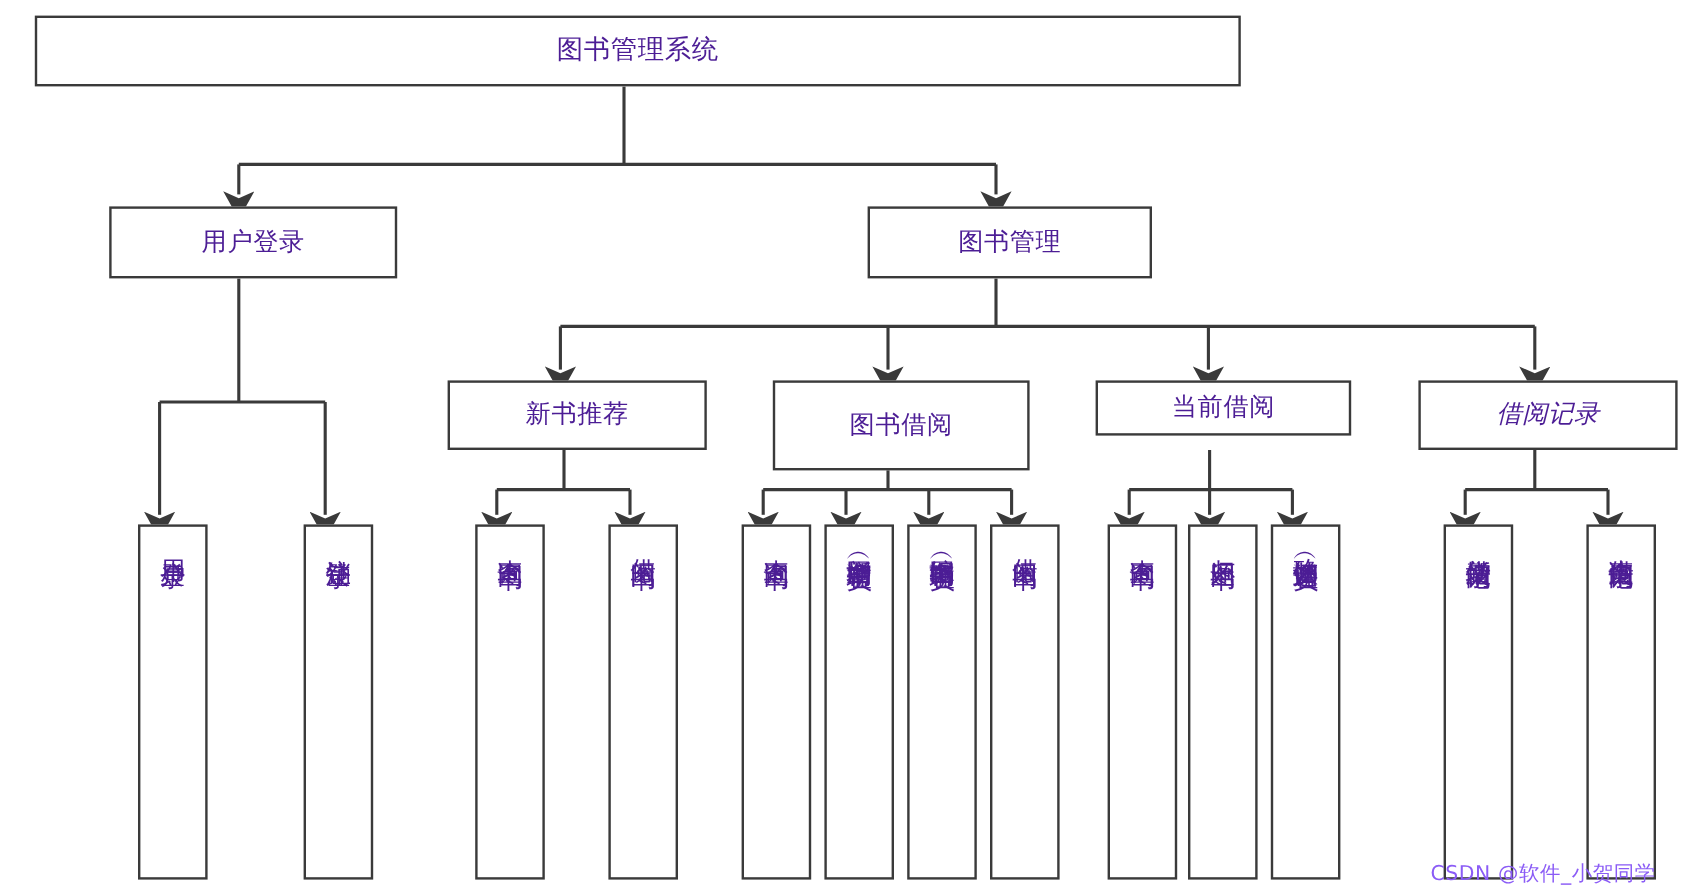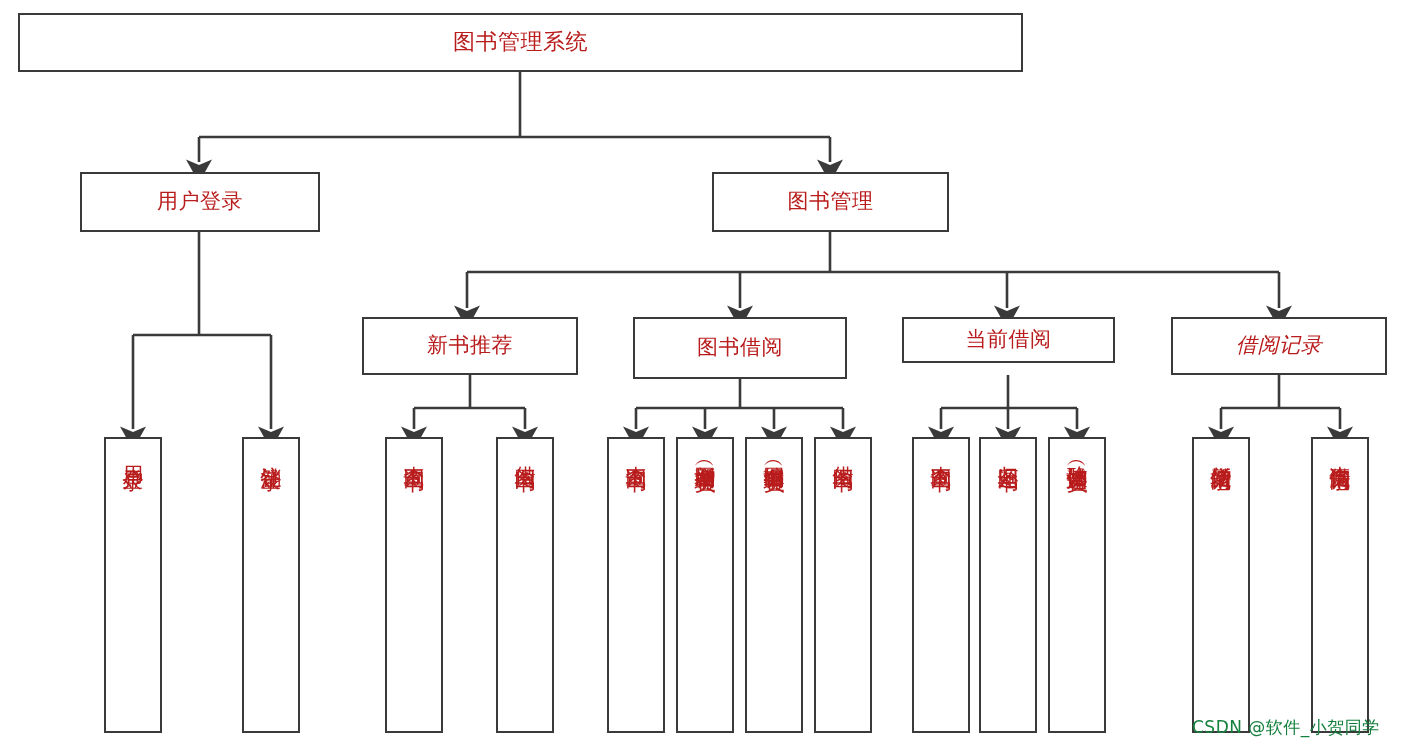--- a/index.html
+++ b/index.html
@@ -26,22 +26,23 @@
     pointer-events: none;
   }
   .node {
     position: absolute;
     box-sizing: border-box;
     border: 2.5px solid #3a3a3a;
     background: #ffffff;
     display: flex;
     align-items: center;
     justify-content: center;
-    color: #b91c1c;
+    color: #4c1d95;
     z-index: 2;
+    margin-left: 11px;
   }
   .node .lbl {
     display: block;
     line-height: 1.12;
     letter-spacing: 0.5px;
     white-space: nowrap;
   }
   .node.horiz .lbl {
     font-size: 21px;
   }
@@ -59,21 +60,21 @@
     font-size: 21px;
     line-height: 1.05;
     letter-spacing: 2px;
     white-space: nowrap;
   }
   .node.vert.tall .lbl {
     letter-spacing: 1px;
   }
   .watermark {
     position: absolute;
-    color: #15803d;
+    color: #8b5cf6;
     font-size: 17px;
     letter-spacing: 0.5px;
     z-index: 5;
     white-space: nowrap;
   }
 </style>
 </head>
 <body>
 
 <div id="canvas">
@@ -141,21 +142,21 @@
   </div>
 
   <div class="node horiz" style="left:362px; top:317px; width:216px; height:58px;">
     <span class="lbl">新书推荐</span>
   </div>
 
   <div class="node horiz" style="left:712px; top:172px; width:237px; height:60px;">
     <span class="lbl">图书管理</span>
   </div>
 
-  <div class="node horiz" style="left:633px; top:317px; width:214px; height:62px;">
+  <div class="node horiz" style="left:633px; top:317px; width:214px; height:75px;">
     <span class="lbl">图书借阅</span>
   </div>
 
   <div class="node horiz" style="left:902px; top:317px; width:213px; height:46px;">
     <span class="lbl">当前借阅</span>
   </div>
 
   <div class="node horiz" style="left:1171px; top:317px; width:216px; height:58px;font-style:italic;">
     <span class="lbl">借阅记录</span>
   </div>

